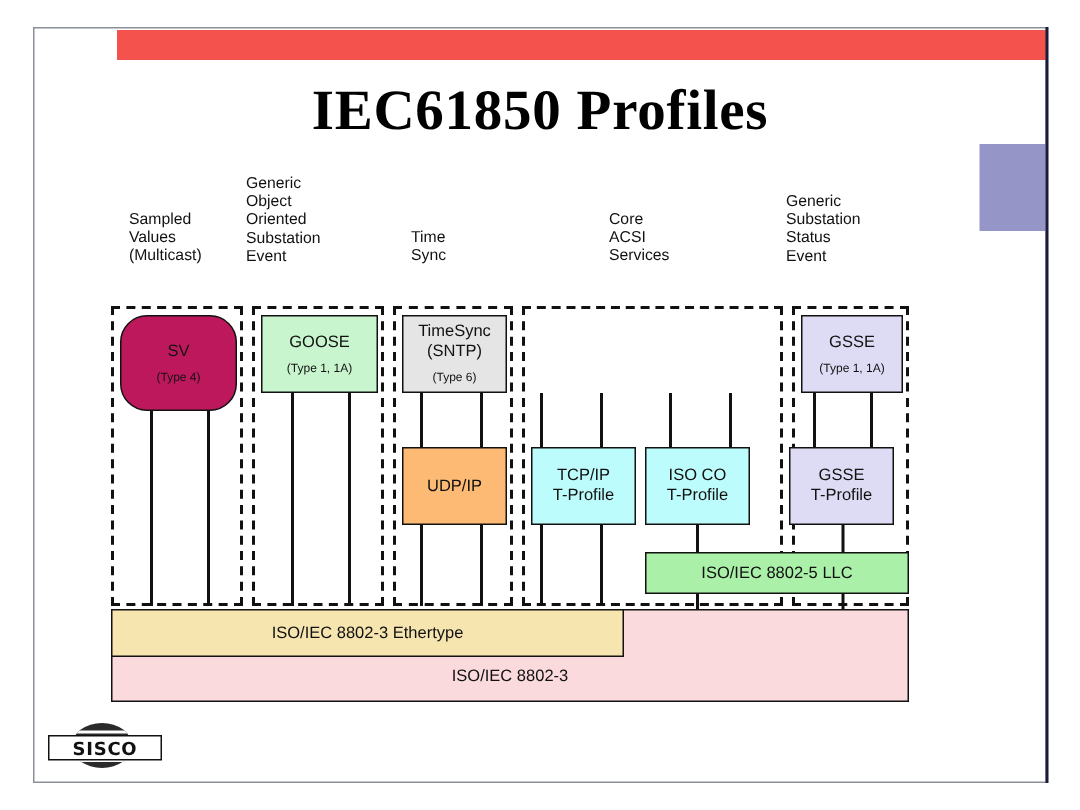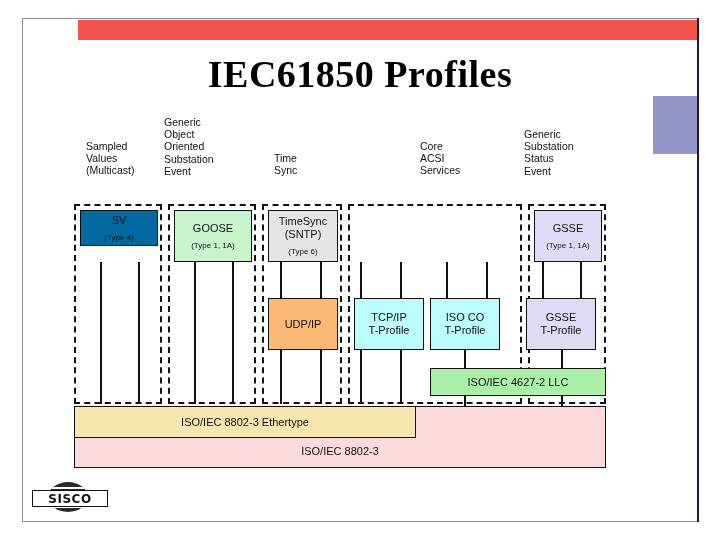--- a/index.html
+++ b/index.html
@@ -89,21 +89,21 @@
     <div class="colhead" style="left:22px;top:28px;">Sampled
 Values
 (Multicast)</div>
     <div class="colhead" style="left:100px;top:4px;">Generic
 Object
 Oriented
 Substation
 Event</div>
     <div class="colhead" style="left:210px;top:40px;">Time
 Sync</div>
-    <div class="colhead" style="left:356px;top:28px;">Core
+    <div class="colhead" style="left:342px;top:28px;">Core
 ACSI
 Services</div>
     <div class="colhead" style="left:460px;top:16px;">Generic
 Substation
 Status
 Event</div>
 
     <div class="dashcol" style="left:10px;top:92px;width:88px;height:200px;"></div>
     <div class="dashcol" style="left:104px;top:92px;width:88px;height:200px;"></div>
     <div class="dashcol" style="left:198px;top:92px;width:80px;height:200px;"></div>
@@ -133,21 +133,21 @@
     <div class="vline" style="left:400px;top:238px;height:18px;"></div>
 
     <div class="vline" style="left:478px;top:150px;height:36px;"></div>
     <div class="vline" style="left:516px;top:150px;height:36px;"></div>
 
     <div class="vline" style="left:497px;top:238px;height:18px;"></div>
 
     <div class="vline" style="left:400px;top:284px;height:10px;"></div>
     <div class="vline" style="left:497px;top:284px;height:10px;"></div>
 
-    <div class="box two" style="left:16px;top:98px;width:78px;height:36px;background:#0369a1;">
+    <div class="box two" style="left:16px;top:98px;width:78px;height:64px;background:#be185d;border-radius:18px;">
       <span class="bl">SV</span>
       <span class="bt">(Type 4)</span>
     </div>
 
     <div class="box two" style="left:110px;top:98px;width:78px;height:52px;background:#c8f5ce;">
       <span class="bl">GOOSE</span>
       <span class="bt">(Type 1, 1A)</span>
     </div>
 
     <div class="box two" style="left:204px;top:98px;width:70px;height:52px;background:#e5e5e5;">
@@ -175,21 +175,21 @@
       <span class="bl" style="white-space:pre-line;">ISO CO
 T-Profile</span>
     </div>
 
     <div class="box" style="left:462px;top:186px;width:70px;height:52px;background:#dedcf5;">
       <span class="bl" style="white-space:pre-line;">GSSE
 T-Profile</span>
     </div>
 
     <div class="bar" style="left:366px;top:256px;width:176px;height:28px;background:#aaf0a8;">
-      <span>ISO/IEC 4627-2 LLC</span>
+      <span>ISO/IEC 8802-5 LLC</span>
     </div>
 
     <div class="bar" style="left:10px;top:294px;width:532px;height:62px;background:#fadadd;">
       <span style="position:absolute;left:0;right:0;top:38px;text-align:center;">ISO/IEC 8802-3</span>
     </div>
 
     <div class="bar" style="left:10px;top:294px;width:342px;height:32px;background:#f7e5b0;">
       <span>ISO/IEC 8802-3 Ethertype</span>
     </div>
 

